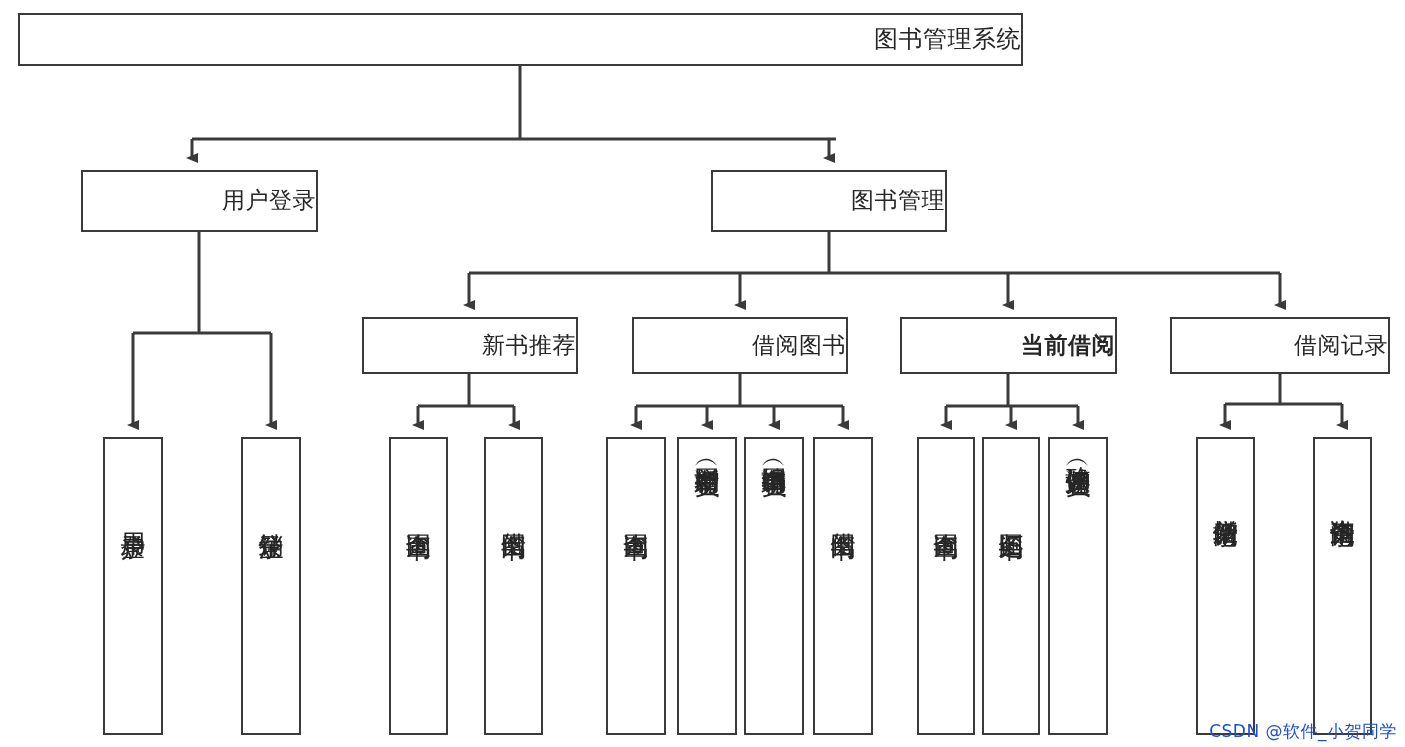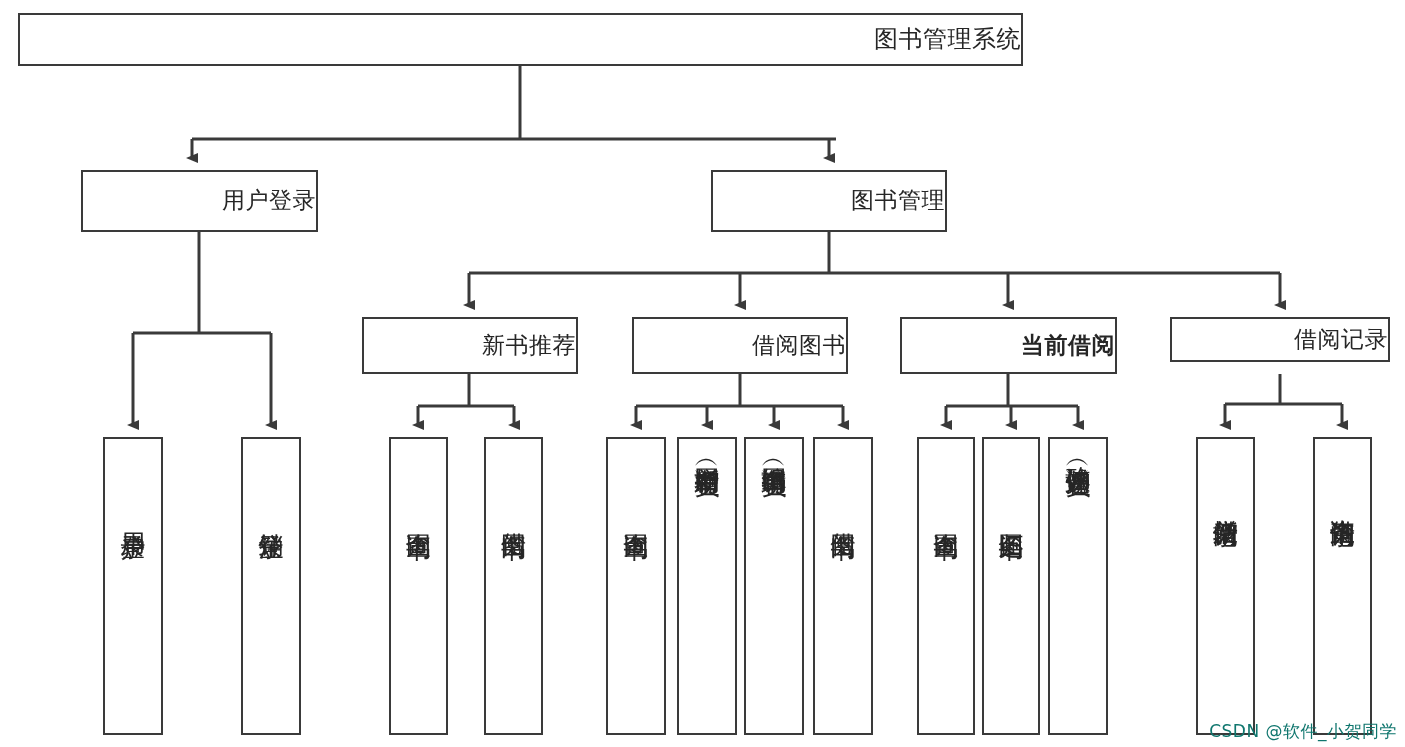--- a/index.html
+++ b/index.html
@@ -62,21 +62,21 @@
     margin-top: 66px;
   }
   .vtext.centered-sm {
     margin-top: 52px;
   }
   .watermark {
     position: absolute;
     right: 8px;
     bottom: 4px;
     font-size: 17px;
-    color: #0f766e;
+    color: #1d4ed8;
     letter-spacing: 0.5px;
     white-space: nowrap;
   }
 </style>
 </head>
 <body>
 
 <div id="canvas">
 
   <svg id="edges" viewBox="0 0 1405 747">
@@ -142,21 +142,21 @@
 
   <div class="node horiz" style="left:362px; top:317px; width:216px; height:57px;">
     <span>新书推荐</span>
   </div>
   <div class="node horiz" style="left:632px; top:317px; width:216px; height:57px;">
     <span>借阅图书</span>
   </div>
   <div class="node horiz" style="left:900px; top:317px; width:217px; height:57px;font-weight:bold;">
     <span>当前借阅</span>
   </div>
-  <div class="node horiz" style="left:1170px; top:317px; width:220px; height:45px;">
+  <div class="node horiz" style="left:1170px; top:317px; width:220px; height:57px;">
     <span>借阅记录</span>
   </div>
 
   <div class="node vert" style="left:103px; top:437px; width:60px; height:298px;">
     <span class="vtext centered">用户登录</span>
   </div>
   <div class="node vert" style="left:241px; top:437px; width:60px; height:298px;">
     <span class="vtext centered">注销登录</span>
   </div>
 

